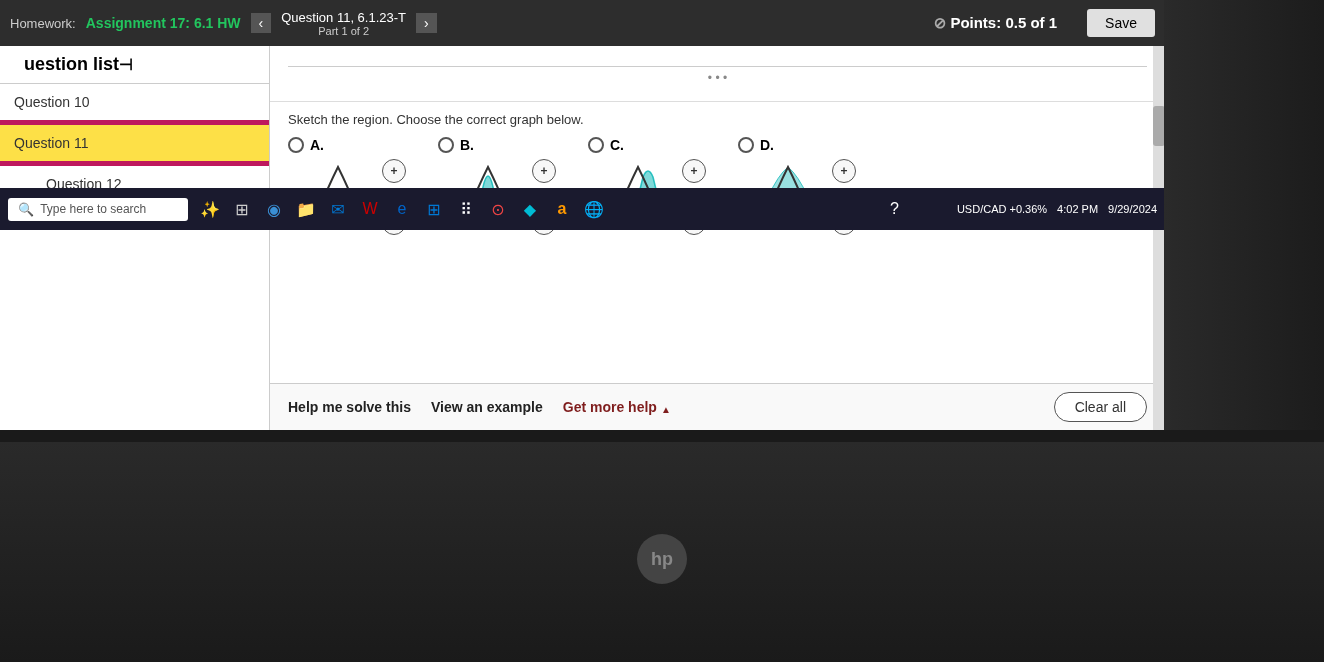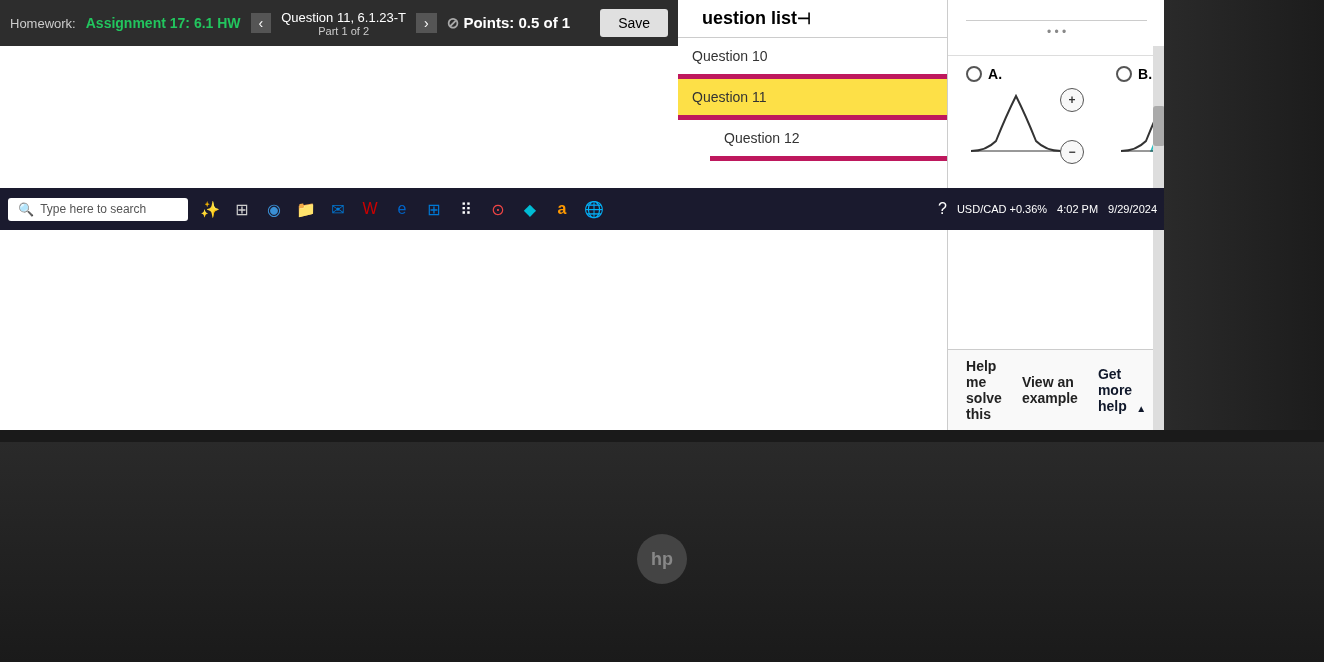--- a/index.html
+++ b/index.html
@@ -1,18 +1,18 @@
 <!DOCTYPE html>
 <html><head>
   <meta charset="utf-8">
   <style>
     * { box-sizing: border-box; margin: 0; padding: 0; }
     body { background: #1a1a1a; font-family: Arial, sans-serif; width: 1324px; height: 662px; overflow: hidden; }
 
-    .screen { width: 1165px; height: 430px; background: #fff; position: absolute; top: 0; left: 0; display: flex; }
+    .screen { width: 1165px; height: 430px; background: #fff; position: absolute; top: 0; left: 0; display: flex; flex-direction: column; }
 
     
     .top-nav {
       background: #2d2d2d;
       color: #fff;
       display: flex;
       align-items: center;
       padding: 4px 10px;
       gap: 10px;
       font-size: 13px;
@@ -150,21 +150,21 @@
       cursor: pointer;
       text-decoration: none;
     }
     .get-more-help {
       display: flex;
       align-items: flex-end;
       gap: 4px;
       font-size: 14px;
       font-weight: bold;
       cursor: pointer;
-      color: #0f172a;
+      color: #7f1d1d;
     }
     .clear-all-btn {
       margin-left: auto;
       background: #fff;
       border: 1px solid #555;
       border-radius: 20px;
       padding: 6px 20px;
       font-size: 14px;
       cursor: pointer;
       color: #333;
@@ -325,20 +325,21 @@
 
     <div class="content-panel">
 
       <div class="question-text-area">
         <div class="expand-dots">
           <span>• • •</span>
         </div>
       </div>
 
       <div class="graph-area">
+        <div class="sketch-label">Sketch the region. Choose the correct graph below.</div>
 
         <div class="options-row">
 
           <div class="option-item">
             <div class="option-radio-row">
               <span class="option-radio"></span>
               <span>A.</span>
             </div>
             <div class="graph-container">
               <svg width="100" height="70" viewBox="0 0 100 70">
@@ -437,21 +438,21 @@
       <span class="taskbar-icon" style="color:#0064c8;">e</span>
       <span class="taskbar-icon" style="color:#0078d4;">⊞</span>
       <span class="taskbar-icon" style="color:#fff;">⠿</span>
       <span class="taskbar-icon" style="color:#e44;">⊙</span>
       <span class="taskbar-icon" style="color:#00bcd4;">◆</span>
       <span class="taskbar-icon" style="color:#ff9900;font-weight:bold;">a</span>
       <span class="taskbar-icon" style="color:#4fc;">🌐</span>
     </div>
     <div class="taskbar-right">
       <span style="color:#fff;font-size:16px;">?</span>
-      <span style="color:#fff;">USD/CAD  +0.36%</span>
+      <span style="color:#fff;margin-left:48px;">USD/CAD  +0.36%</span>
       <span>4:02 PM</span>
       <span>9/29/2024</span>
     </div>
   </div>
 
 </div>
 
 <div class="right-dark"></div>
 
 <div class="laptop-bottom">

